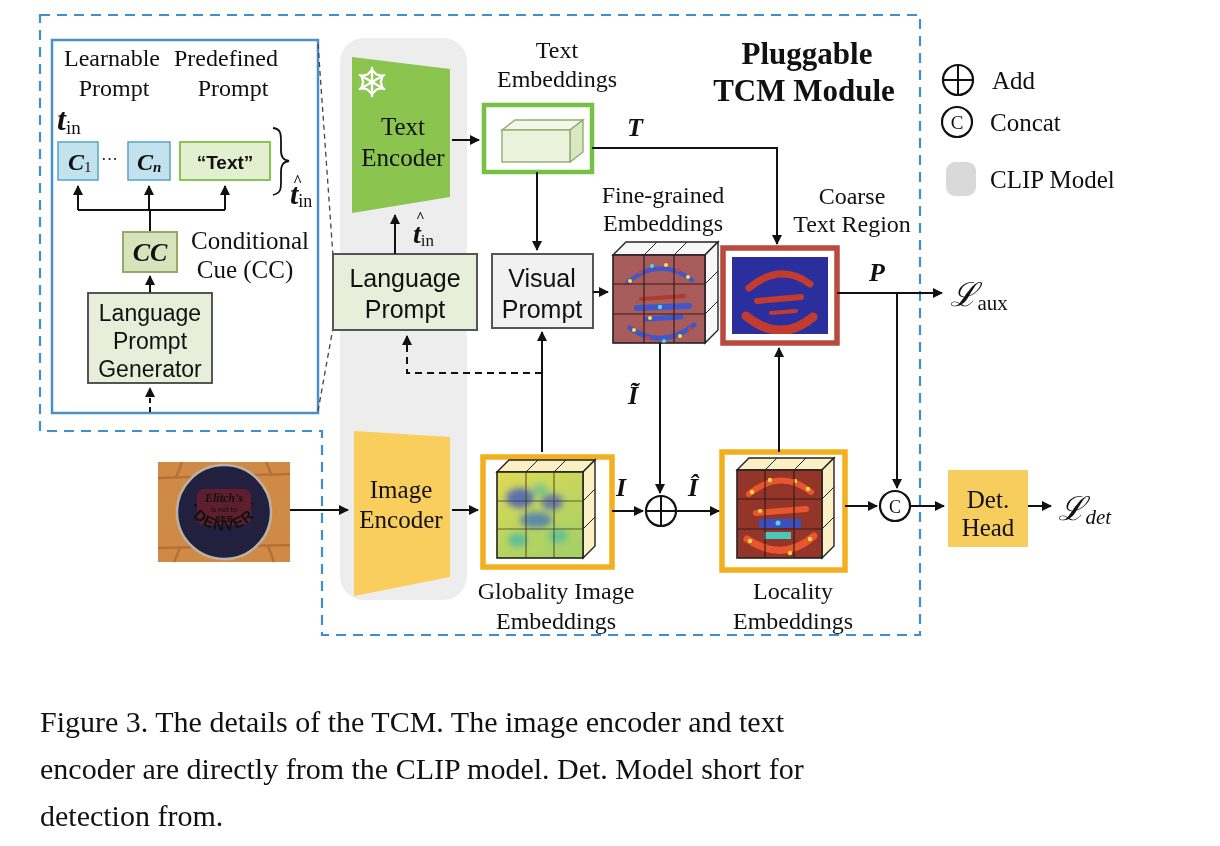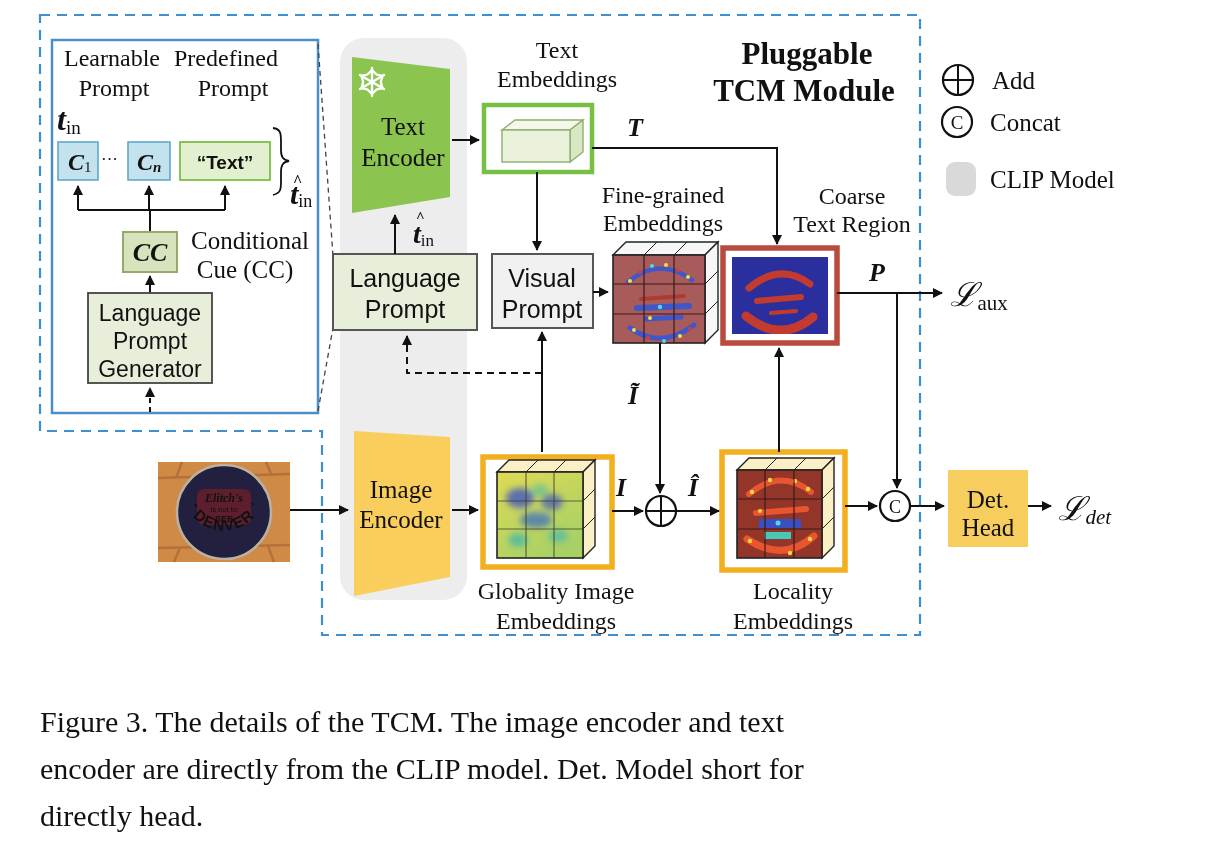--- a/index.html
+++ b/index.html
@@ -349,15 +349,15 @@
   <text class="math" font-size="26" x="616" y="496">I</text>
   <text class="math" font-size="26" x="688" y="496">Î</text>
   <text class="math" font-size="26" x="628" y="404">Ĩ</text>
   <text><tspan font-family="DejaVu Serif, serif" font-style="italic" font-size="33" x="950" y="306">ℒ</tspan><tspan class="serif" font-size="21" dy="4">aux</tspan></text>
   <text><tspan font-family="DejaVu Serif, serif" font-style="italic" font-size="33" x="1058" y="520">ℒ</tspan><tspan class="serif" font-style="italic" font-size="21" dy="4">det</tspan></text>
 </svg>
 
 
 <div class="caption-line" style="top:698px">Figure 3.  The details of the TCM. The image encoder and text</div>
 <div class="caption-line" style="top:745px">encoder are directly from the CLIP model.  Det.  Model short for</div>
-<div class="caption-line" style="top:792px">directly head.</div>
+<div class="caption-line" style="top:792px">detection from.</div>
 
 </div>
 
 </body></html>

